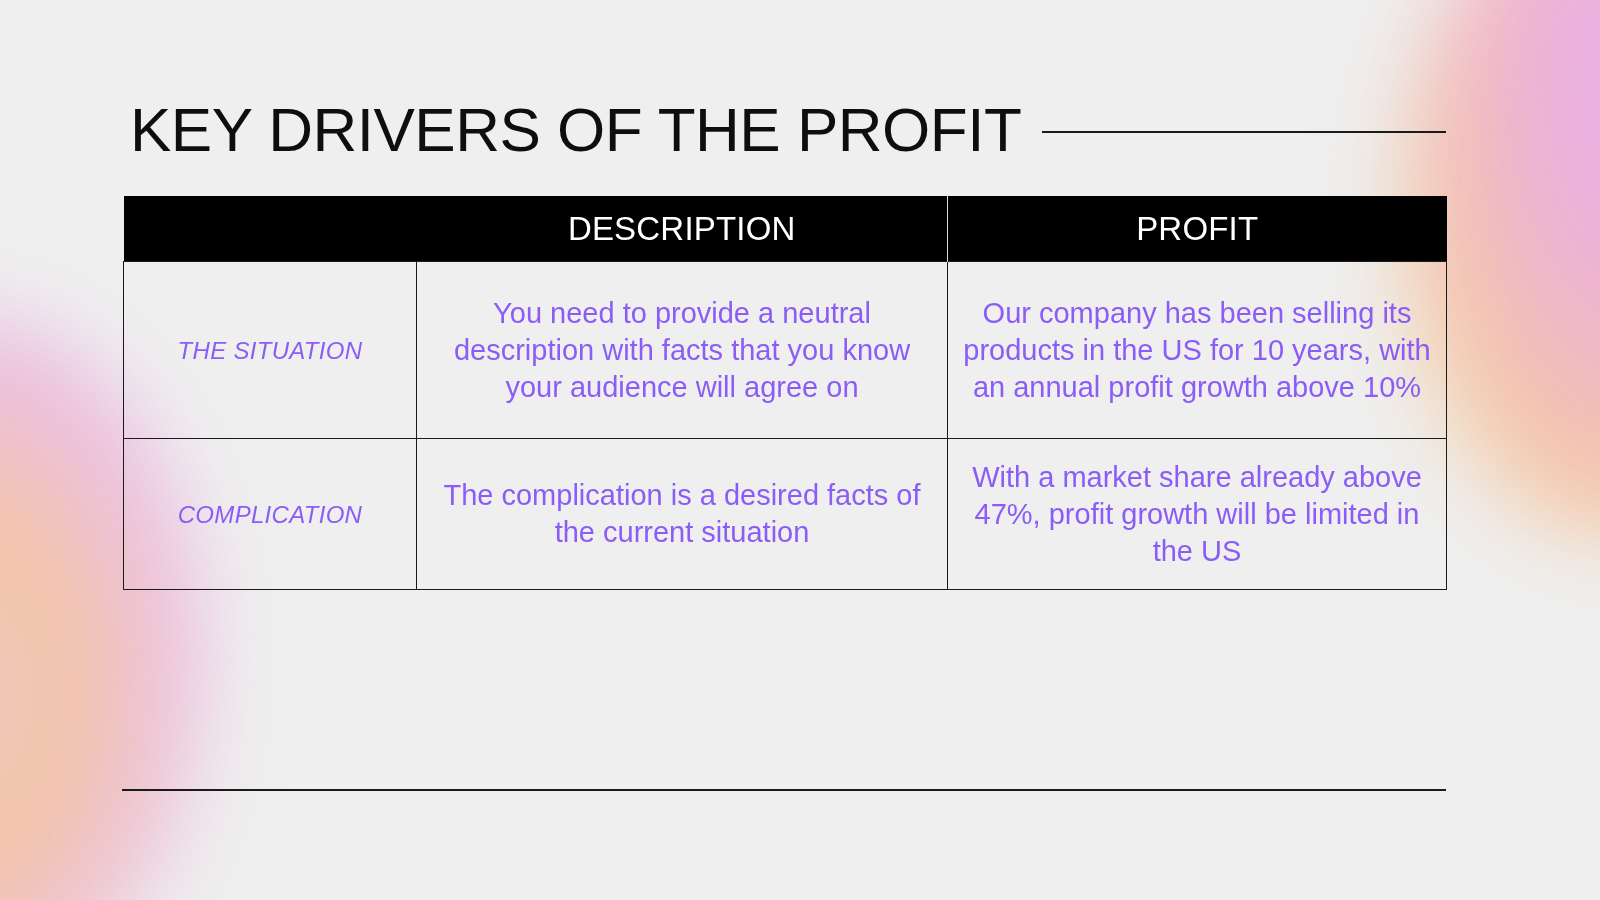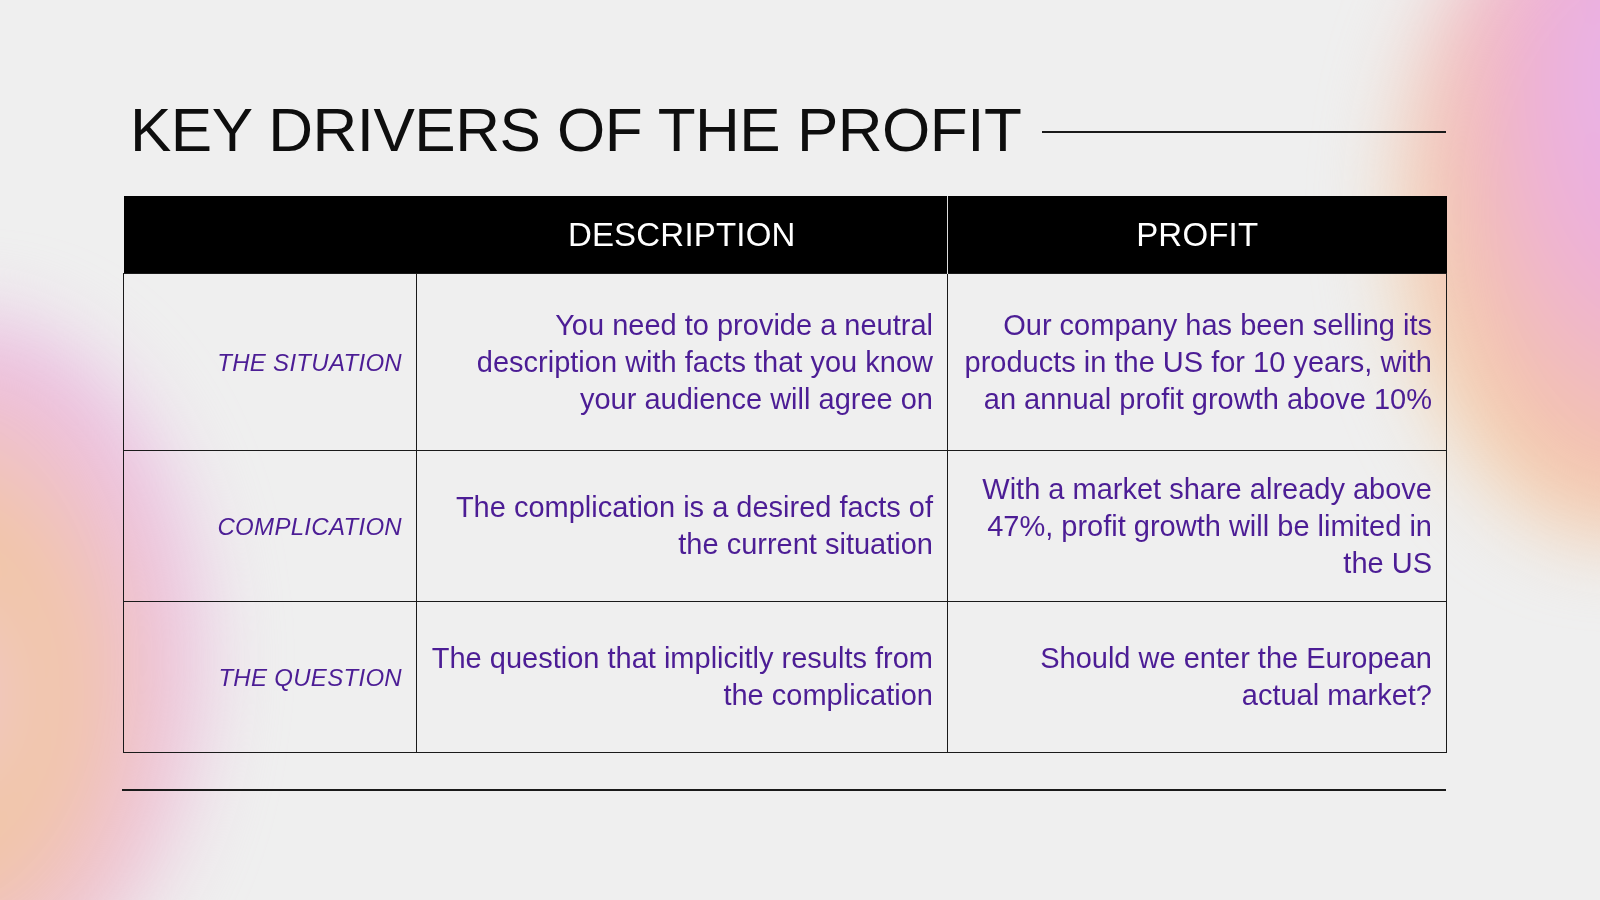--- a/index.html
+++ b/index.html
@@ -25,27 +25,27 @@
     }
     .title-rule { position: absolute; left: 1042px; top: 131px; width: 404px; height: 2px; background: #1a1a1a; }
     .bottom-rule { position: absolute; left: 122px; top: 789px; width: 1324px; height: 2px; background: #1a1a1a; }
 
     .table {
       position: absolute; left: 123px; top: 196px; width: 1323px;
       border-collapse: collapse; table-layout: fixed;
     }
     .table th, .table td { padding: 0; text-align: center; vertical-align: middle; }
     .table thead th {
-      background: #000; color: #fff; height: 77px;
+      background: #000; color: #fff; height: 65px;
       font-size: 33px; font-weight: 400; letter-spacing: 0.2px;
     }
     .table thead th.col-example { border-left: 1px solid #ddd; }
     .table tbody td {
       border: 1.5px solid #1a1a1a; background: transparent;
-      font-size: 29px; line-height: 37px; color: #4c1d95; text-align: right;
+      font-size: 29px; line-height: 37px; color: #8b5cf6;
     }
     .table tbody td.label-cell { font-size: 24px; letter-spacing: 0.3px; font-style: italic; }
     .row-1 td { height: 176px; }
     .row-2 td { height: 150px; }
     .row-3 td { height: 150px; }
     .cell-text { display: inline-block; padding: 0 14px; }
   </style>
 </head>
 <body>
 
@@ -72,21 +72,16 @@
     <tr class="row-1">
       <td class="label-cell"><span class="cell-text">THE SITUATION</span></td>
       <td><span class="cell-text">You need to provide a neutral description with facts that you know your audience will agree on</span></td>
       <td><span class="cell-text">Our company has been selling its products in the US for 10 years, with an annual profit growth above 10%</span></td>
     </tr>
     <tr class="row-2">
       <td class="label-cell"><span class="cell-text">COMPLICATION</span></td>
       <td><span class="cell-text">The complication is a desired facts of the current situation</span></td>
       <td><span class="cell-text">With a market share already above 47%, profit growth will be limited in the US</span></td>
     </tr>
-    <tr class="row-3">
-      <td class="label-cell"><span class="cell-text">THE QUESTION</span></td>
-      <td><span class="cell-text">The question that implicitly results from the complication</span></td>
-      <td><span class="cell-text">Should we enter the European actual market?</span></td>
-    </tr>
   </tbody>
 </table>
 
 <div class="bottom-rule"></div>
 
 </body></html>

